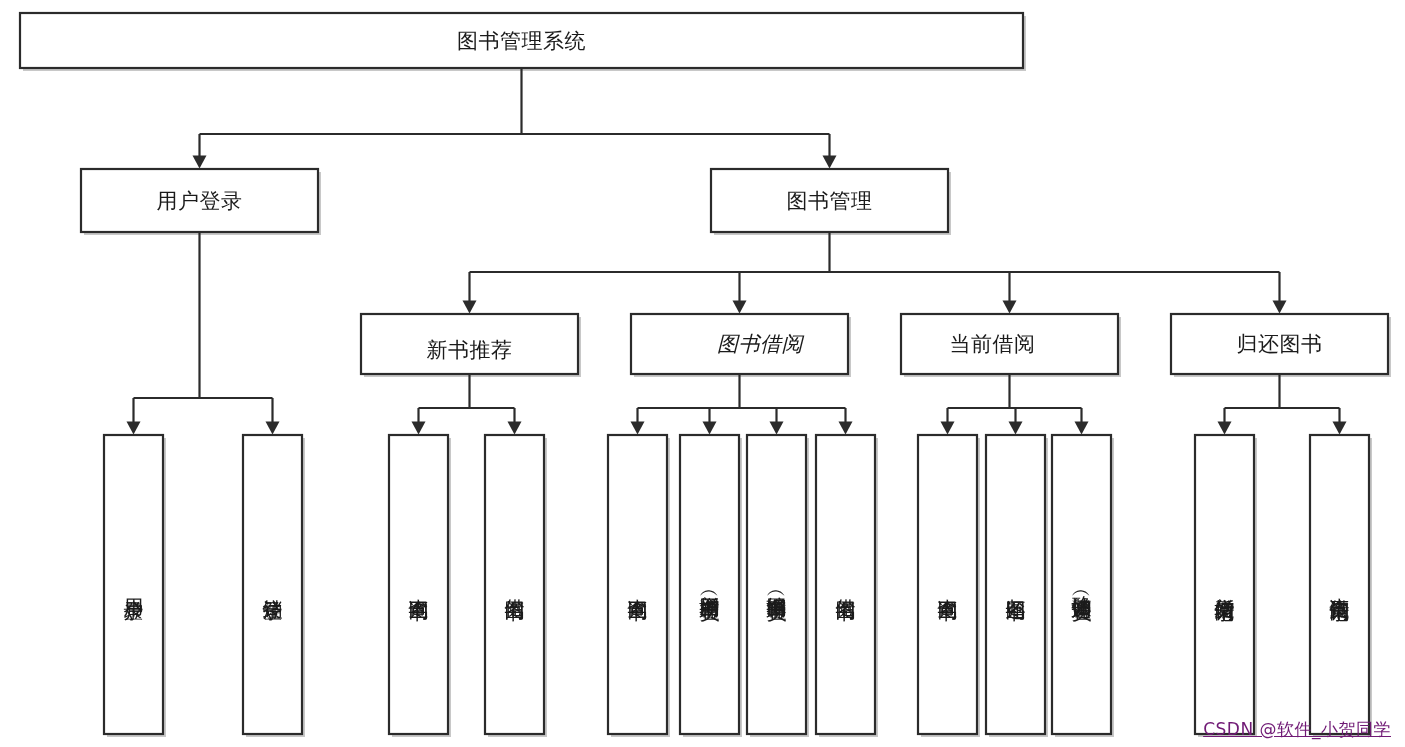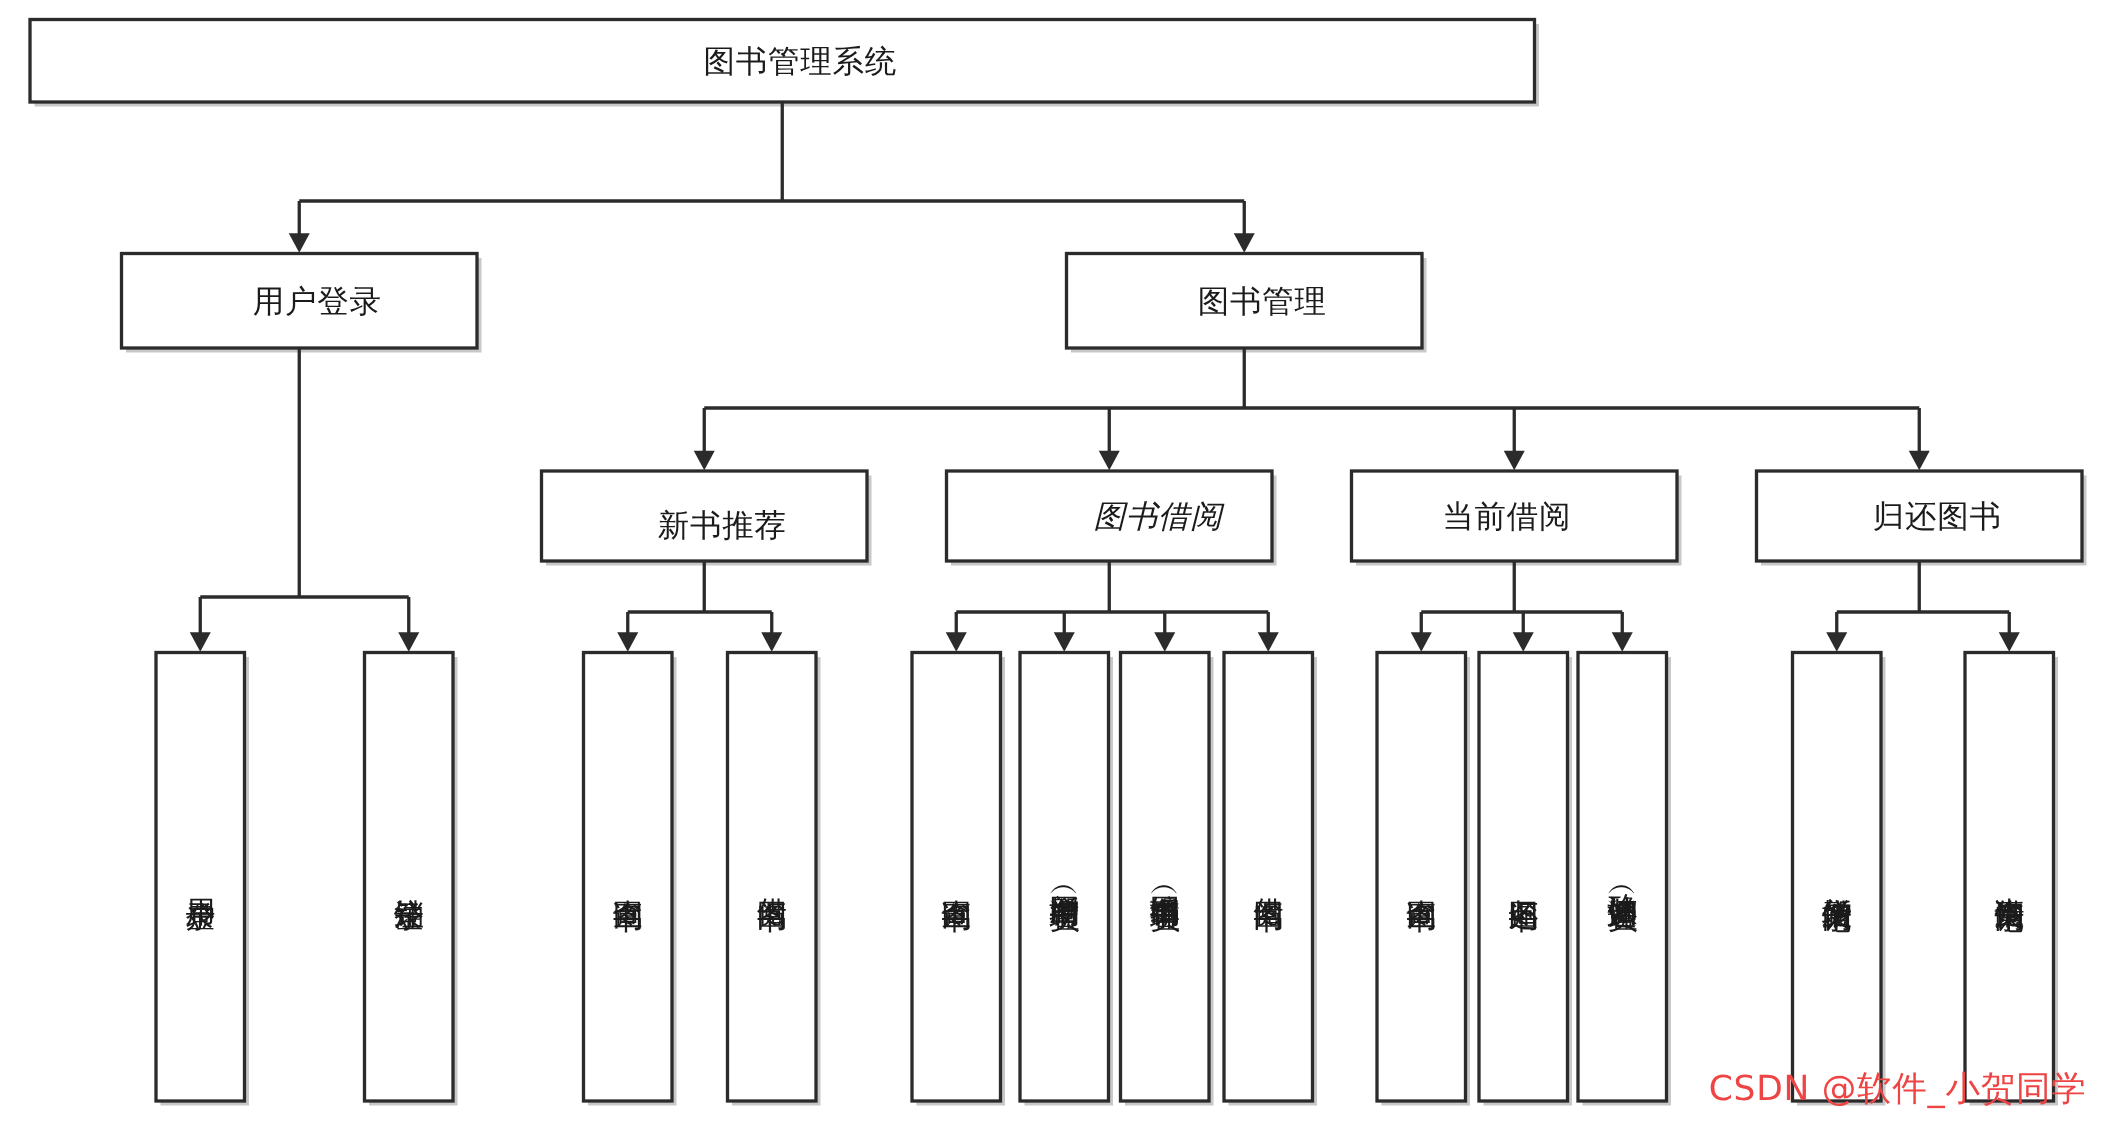--- a/index.html
+++ b/index.html
@@ -46,45 +46,45 @@
   .node-label-h {
     position: absolute;
     display: flex;
     align-items: center;
     justify-content: center;
     color: #1b1b1b;
     font-size: 21px;
     letter-spacing: 0.5px;
     white-space: nowrap;
     pointer-events: none;
-    padding-left: 12px;
   }
   .node-label-v {
     position: absolute;
     display: flex;
     align-items: center;
     justify-content: center;
     color: #1b1b1b;
     font-size: 20px;
     line-height: 1.06;
     writing-mode: vertical-rl;
     text-orientation: upright;
     letter-spacing: 1px;
     white-space: nowrap;
     pointer-events: none;
   }
   .watermark {
     position: absolute;
     right: 14px;
     bottom: 6px;
-    font-size: 23px;
-    color: #ef4444;
+    font-size: 17px;
+    color: #701a75;
     letter-spacing: 0.5px;
     white-space: nowrap;
     pointer-events: none;
+    text-decoration: underline;
   }
 </style>
 </head>
 <body>
 
 <div id="diagram-root">
 
   <svg class="flow" viewBox="0 0 1405 747">
     <g id="shadows">
         <rect x="23" y="16" width="1003" height="55" class="node-shadow"></rect>

